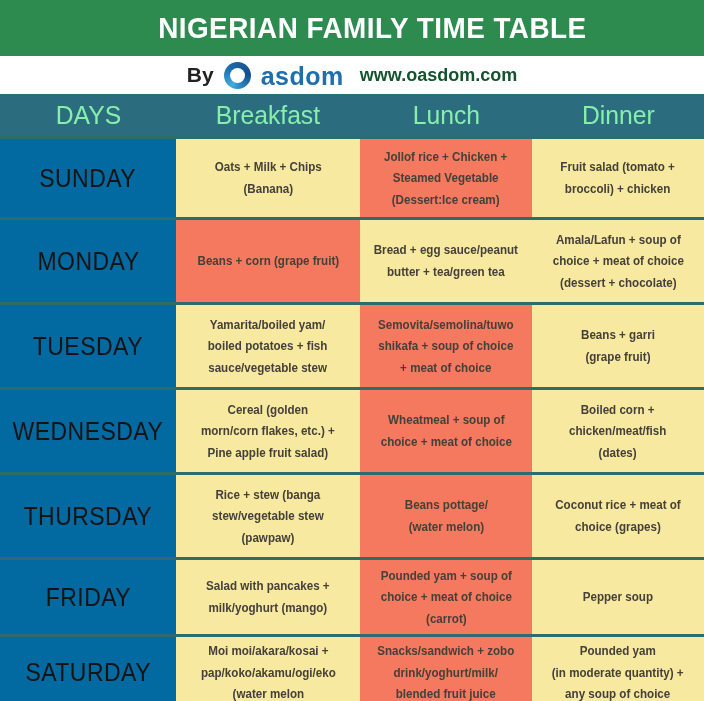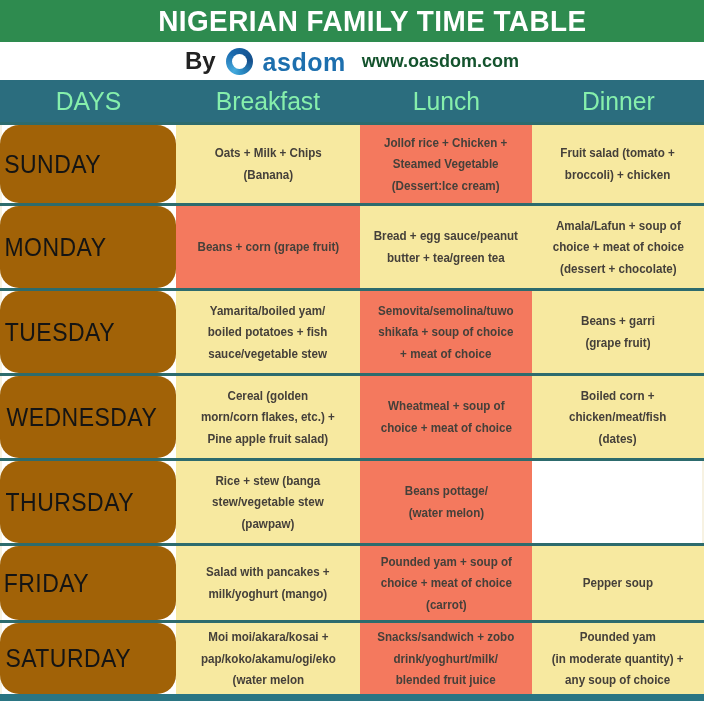--- a/index.html
+++ b/index.html
@@ -10,21 +10,21 @@
     width: 704px;
     height: 701px;
     background: #ffffff;
     overflow: hidden;
     position: relative;
     box-shadow: inset 0 0 0 2px #f7f2e2;
   }
 
   
   .title-bar {
-    height: 42px;
+    height: 56px;
     background: #2e8b4f;
     display: flex;
     align-items: center;
     justify-content: center;
     padding-left: 40px;
   }
   .title-text {
     color: #ffffff;
     font-size: 30px;
     font-weight: 700;
@@ -37,21 +37,21 @@
 
   
   .sub-bar {
     height: 38px;
     background: #ffffff;
     display: flex;
     align-items: center;
     justify-content: center;
     gap: 10px;
   }
-  .by-label { font-size: 24px; font-weight: 700; color: #222222; }
+  .by-label { font-size: 21px; font-weight: 700; color: #222222; }
   .brand {
     display: flex;
     align-items: center;
     gap: 1px;
   }
   .logo-ring {
     width: 27px;
     height: 27px;
     border-radius: 50%;
     background: conic-gradient(from 210deg, #45aadd, #1a69ad 30%, #144f8c 65%, #2d90c8 90%, #45aadd);
@@ -103,25 +103,24 @@
   .body-row { border-top: 3px solid #2d6b6d; }
   .body-row.r1 { height: 81px; }
   .body-row.r2 { height: 85px; }
   .body-row.r3 { height: 85px; }
   .body-row.r4 { height: 85px; }
   .body-row.r5 { height: 85px; }
   .body-row.r6 { height: 77px; }
   .body-row.r7 { height: 74px; }
 
   .day-cell {
-    background: #a16207;
-    display: flex;
-    align-items: center;
-    justify-content: flex-start;
-    border-radius: 19px;
+    background: #0369a1;
+    display: flex;
+    align-items: center;
+    justify-content: center;
   }
   .day-text {
     font-size: 25px;
     font-weight: 400;
     color: #141414;
     letter-spacing: 0.5px;
     display: inline-block;
     transform: scaleX(0.92);
     transform-origin: center;
     white-space: nowrap;
@@ -270,20 +269,24 @@
         </div>
       <div class="meal-cell breakfast">
           <span class="cell-text">Rice + stew (banga
 stew/vegetable stew
 (pawpaw)</span>
         </div>
       <div class="meal-cell lunch">
           <span class="cell-text">Beans pottage/
 (water melon)</span>
         </div>
+      <div class="meal-cell dinner">
+          <span class="cell-text">Coconut rice + meat of
+choice (grapes)</span>
+        </div>
     </div>
 
     <div class="grid-row body-row r6">
       <div class="day-cell">
           <span class="day-text">FRIDAY</span>
         </div>
       <div class="meal-cell breakfast">
           <span class="cell-text">Salad with pancakes +
 milk/yoghurt (mango)</span>
         </div>

